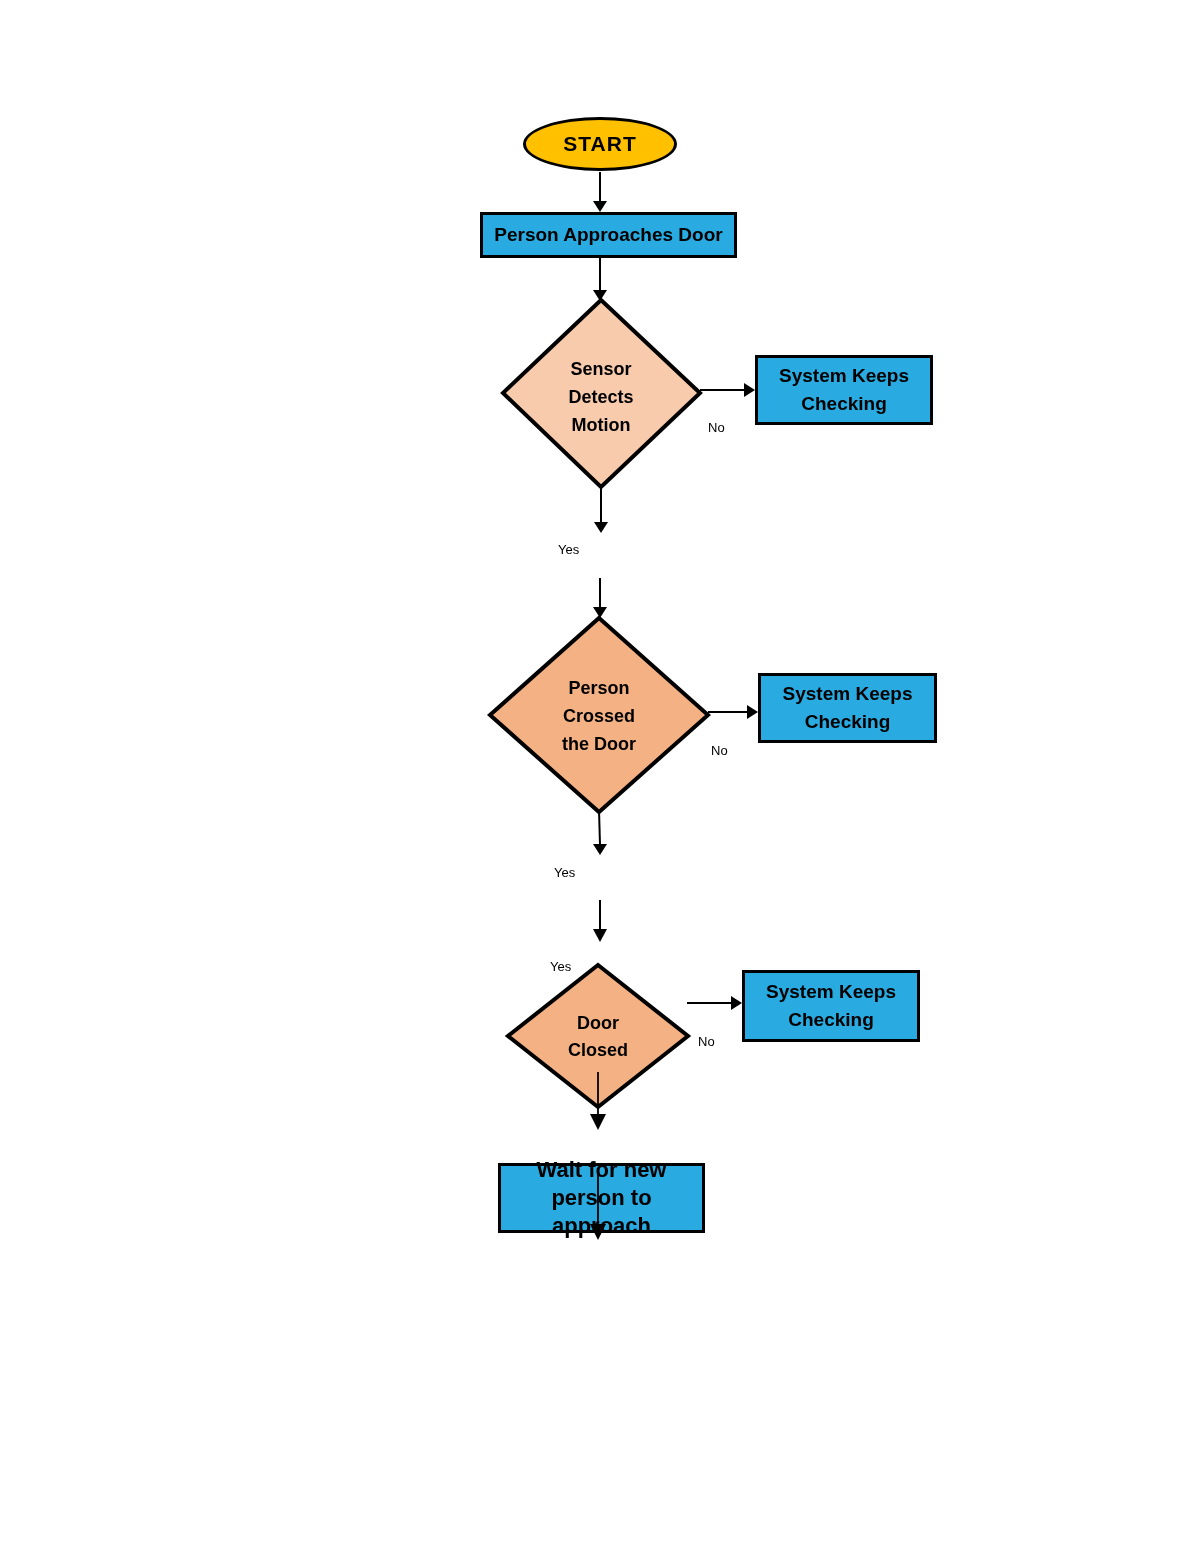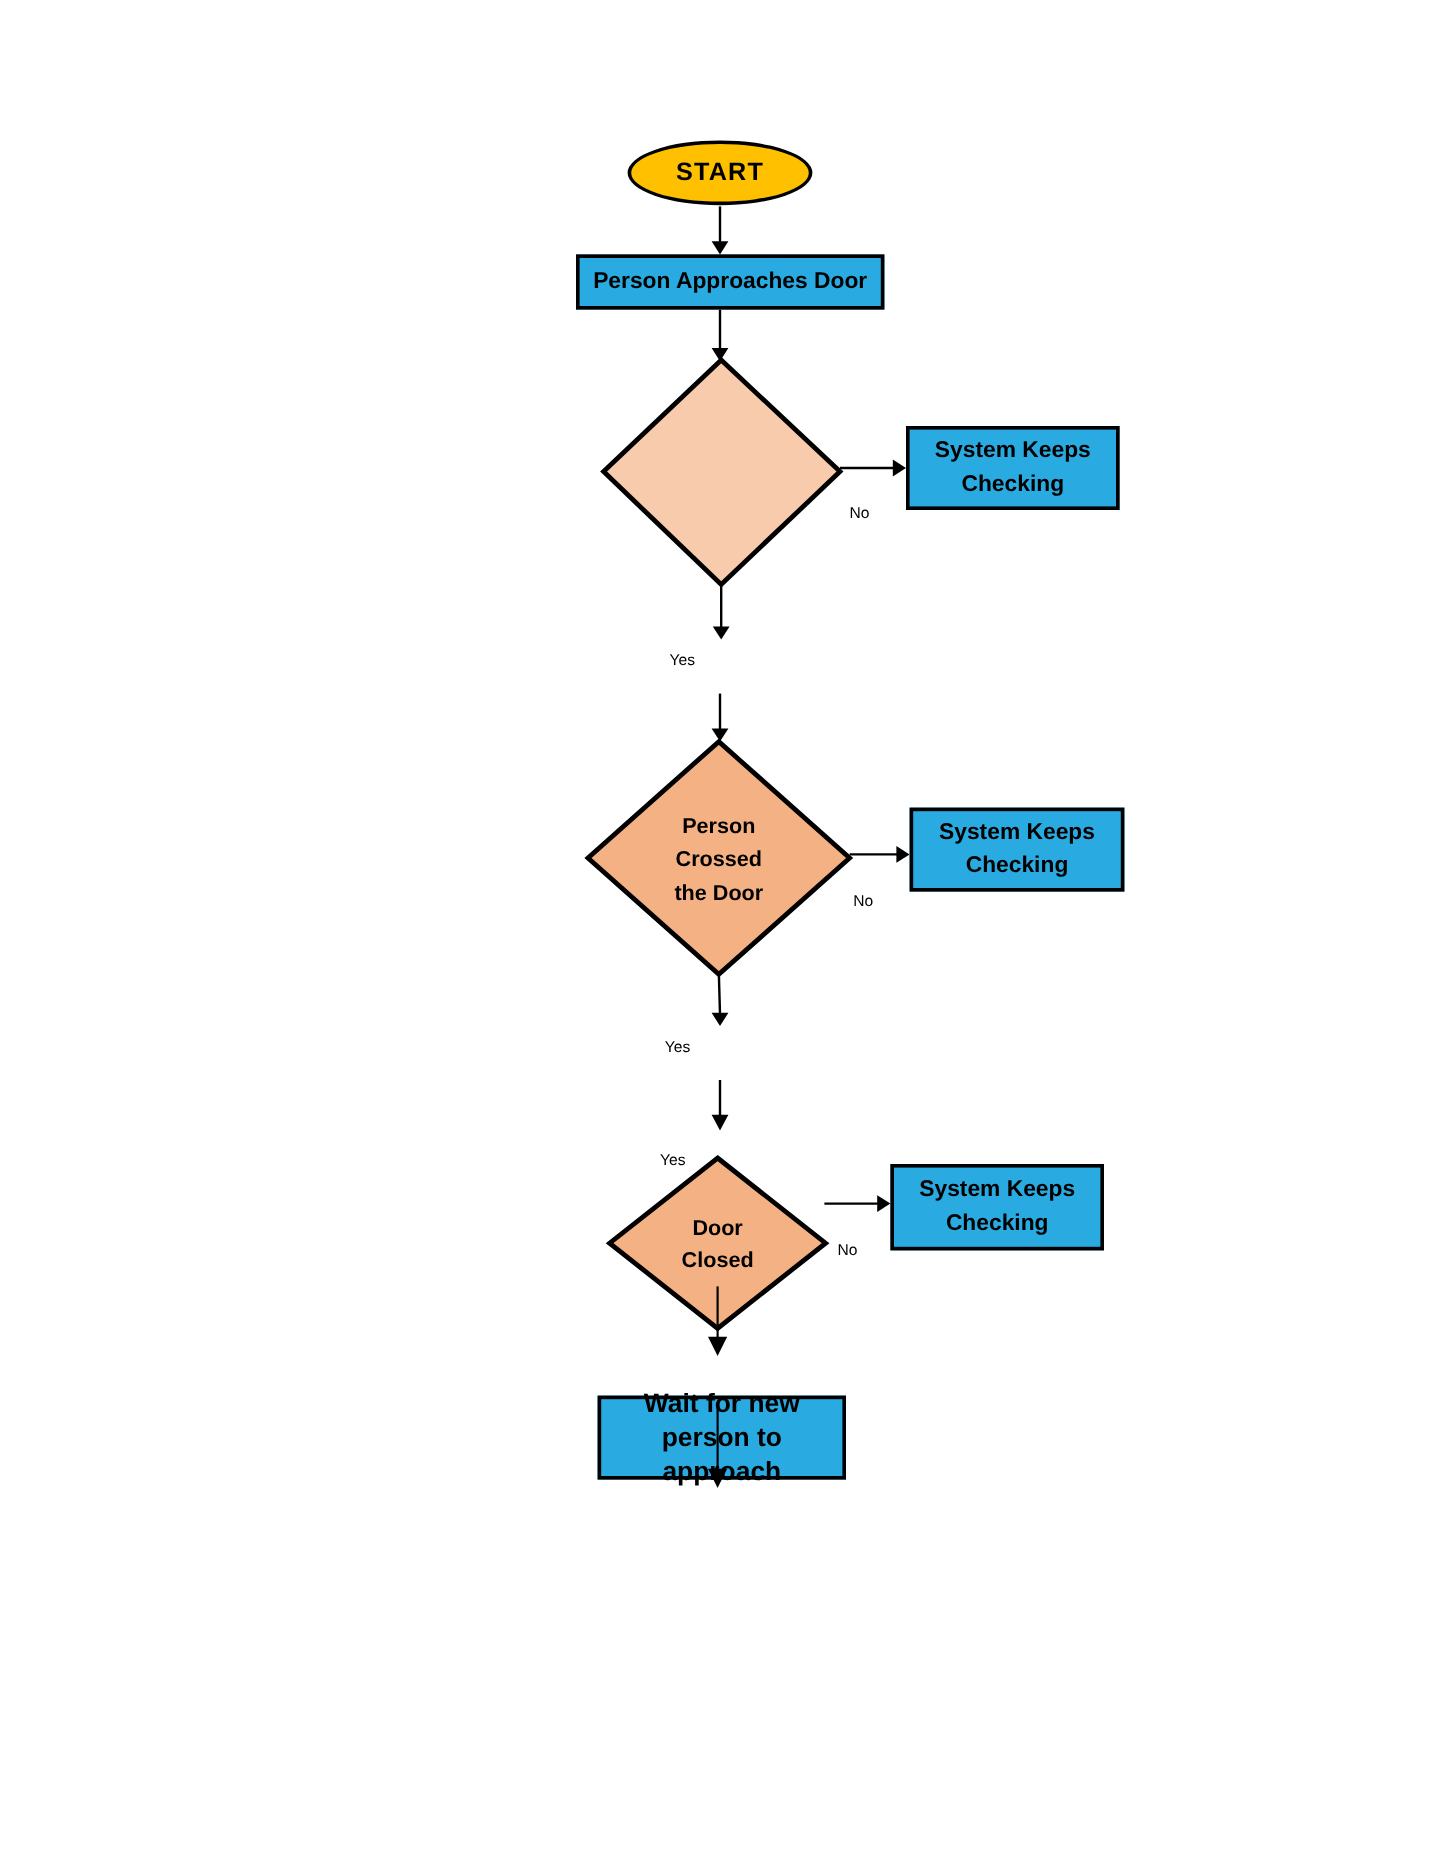--- a/index.html
+++ b/index.html
@@ -135,20 +135,23 @@
     <g>
       <line class="connector-line" x1="687" y1="1003" x2="732" y2="1003"></line>
       <polygon class="arrow-head" points="731,996 731,1010 742,1003"></polygon>
     </g>
   </svg>
 
   <div class="node process" style="left:480px; top:212px; width:257px; height:46px;">Person Approaches Door</div>
 
   <div class="node terminal" style="left:523px; top:117px; width:154px; height:54px;">START</div>
 
+  <div class="diamond-text" style="left:521px; top:352px; width:160px; height:90px;">Sensor
+Detects
+Motion</div>
 
   <div class="node process" style="left:755px; top:355px; width:178px; height:70px;">System Keeps
 Checking</div>
 
 
   <div class="diamond-text" style="left:519px; top:671px; width:160px; height:90px;">Person
 Crossed
 the Door</div>
 
   <div class="node process" style="left:758px; top:673px; width:179px; height:70px;">System Keeps

